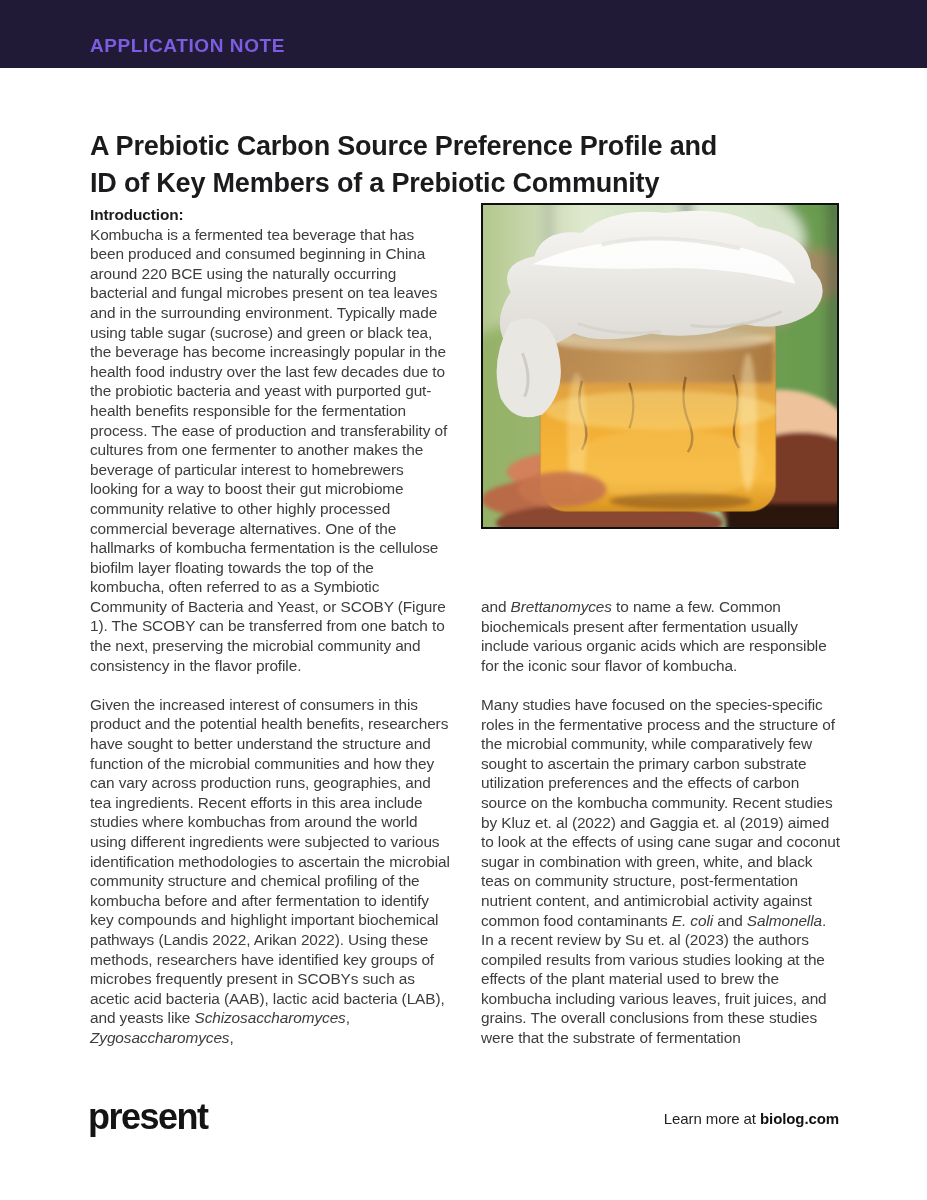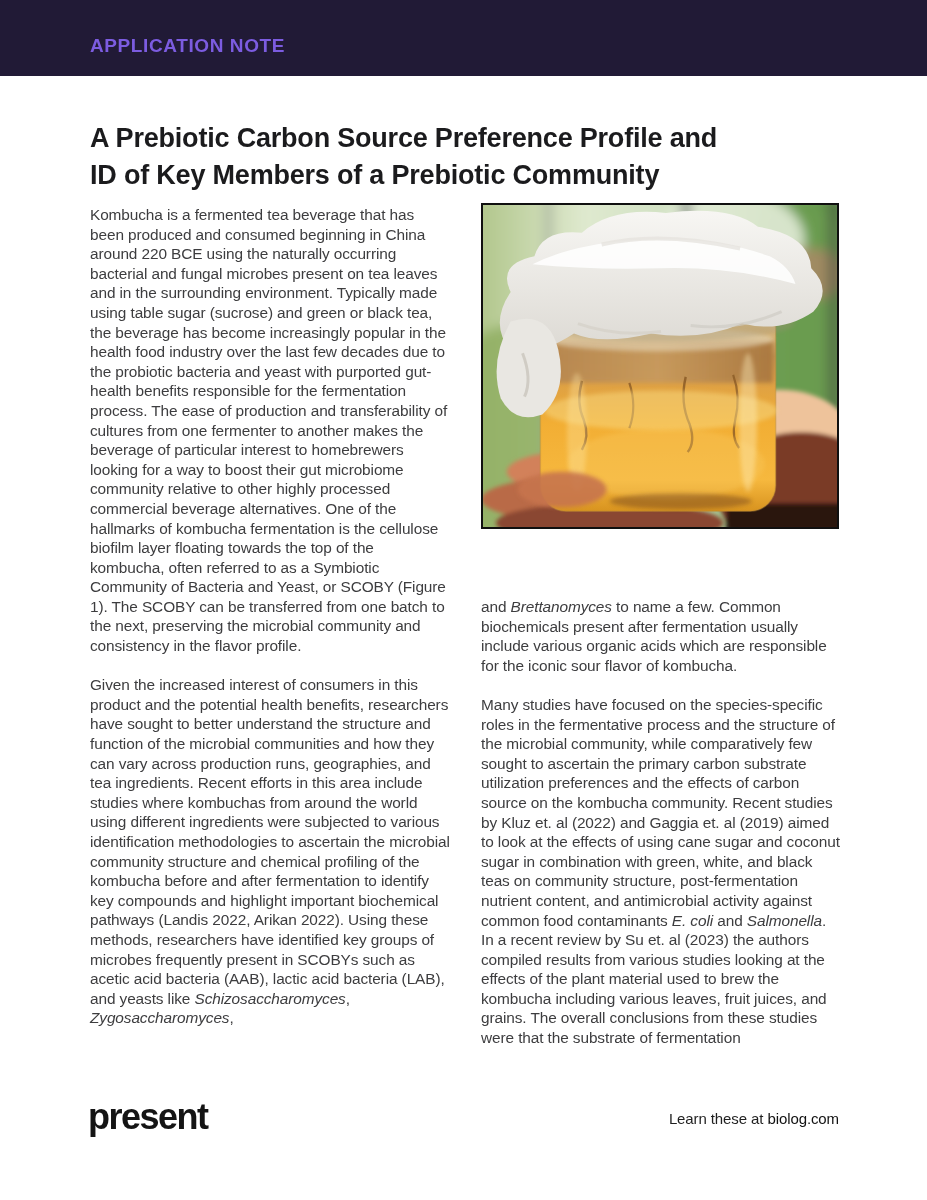--- a/index.html
+++ b/index.html
@@ -11,30 +11,30 @@
     --c-footer:#141414;
   }
   *{margin:0;padding:0;box-sizing:border-box;}
   html,body{background:#ffffff;}
   body{
     width:927px;height:1200px;position:relative;overflow:hidden;
     font-family:"Liberation Sans","DejaVu Sans",sans-serif;
     -webkit-font-smoothing:antialiased;
   }
   .topbar{
-    position:absolute;left:0;top:0;width:927px;height:76px;
+    position:absolute;left:0;top:0;width:927px;height:68px;
     background:var(--c-header-bg);
   }
   .topbar-label{
     position:absolute;left:90px;top:35px;
     color:var(--c-accent);
     font-size:19px;font-weight:700;letter-spacing:0.6px;
   }
   .page-title{
-    position:absolute;left:90px;top:120px;width:760px;
+    position:absolute;left:90px;top:128px;width:760px;
     font-size:27px;line-height:37px;font-weight:600;
     letter-spacing:-0.2px;color:var(--c-title);
   }
   .col{
     position:absolute;width:360px;
     font-size:15.4px;line-height:19.6px;color:var(--c-body);
     letter-spacing:-0.1px;
   }
   .col p{margin:0 0 19.6px 0;}
   .col-left{left:90px;top:205px;}
@@ -49,36 +49,37 @@
   .figure-box svg{display:block;width:100%;height:100%;}
   .footer-logo{
     position:absolute;left:88px;top:1096px;
     font-size:36px;font-weight:700;letter-spacing:-1.5px;
     color:var(--c-footer);
   }
   .footer-learnmore{
     position:absolute;right:88px;top:1110px;
     font-size:15px;color:#1f1f1f;letter-spacing:-0.1px;
   }
-  .footer-learnmore b{font-weight:400;color:#111;}
+  .footer-learnmore b{font-weight:700;color:#111;}
   i{font-style:italic;margin-top:38px;}
 </style>
 </head>
 <body>
 
 <header class="topbar">
   <div class="topbar-label">APPLICATION NOTE</div>
 </header>
 
 <h1 class="page-title">
   <span>A Prebiotic Carbon Source Preference Profile and</span><br>
   <span>ID of Key Members of a Prebiotic Community</span>
 </h1>
 
 <section class="col col-left">
+  <h2 class="intro-heading">Introduction:</h2>
   <p>Kombucha is a fermented tea beverage that has been produced and consumed beginning in China around 220 BCE using the naturally occurring bacterial and fungal microbes present on tea leaves and in the surrounding environment. Typically made using table sugar (sucrose) and green or black tea, the beverage has become increasingly popular in the health food industry over the last few decades due to the probiotic bacteria and yeast with purported gut-health benefits responsible for the fermentation process. The ease of production and transferability of cultures from one fermenter to another makes the beverage of particular interest to homebrewers looking for a way to boost their gut microbiome community relative to other highly processed commercial beverage alternatives. One of the hallmarks of kombucha fermentation is the cellulose biofilm layer floating towards the top of the kombucha, often referred to as a Symbiotic Community of Bacteria and Yeast, or SCOBY (Figure 1). The SCOBY can be transferred from one batch to the next, preserving the microbial community and consistency in the flavor profile.</p>
   <p>Given the increased interest of consumers in this product and the potential health benefits, researchers have sought to better understand the structure and function of the microbial communities and how they can vary across production runs, geographies, and tea ingredients. Recent efforts in this area include studies where kombuchas from around the world using different ingredients were subjected to various identification methodologies to ascertain the microbial community structure and chemical profiling of the kombucha before and after fermentation to identify key compounds and highlight important biochemical pathways (Landis 2022, Arikan 2022). Using these methods, researchers have identified key groups of microbes frequently present in SCOBYs such as acetic acid bacteria (AAB), lactic acid bacteria (LAB), and yeasts like <i>Schizosaccharomyces</i>, <i>Zygosaccharomyces</i>,</p>
 </section>
 
 <figure class="figure-box">
 
   <svg viewBox="0 0 358 326" preserveAspectRatio="none" aria-hidden="true">
     <defs>
       <filter id="b5" x="-30%" y="-30%" width="160%" height="160%">
           <feGaussianBlur stdDeviation="6"></feGaussianBlur>
@@ -165,15 +166,15 @@
 </figure>
 
 <section class="col col-right">
   <p>and <i>Brettanomyces</i> to name a few. Common biochemicals present after fermentation usually include various organic acids which are responsible for the iconic sour flavor of kombucha.</p>
   <p>Many studies have focused on the species-specific roles in the fermentative process and the structure of the microbial community, while comparatively few sought to ascertain the primary carbon substrate utilization preferences and the effects of carbon source on the kombucha community. Recent studies by Kluz et. al (2022) and Gaggia et. al (2019) aimed to look at the effects of using cane sugar and coconut sugar in combination with green, white, and black teas on community structure, post-fermentation nutrient content, and antimicrobial activity against common food contaminants <i>E. coli</i> and <i>Salmonella</i>. In a recent review by Su et. al (2023) the authors compiled results from various studies looking at the effects of the plant material used to brew the kombucha including various leaves, fruit juices, and grains. The overall conclusions from these studies were that the substrate of fermentation</p>
 </section>
 
 <footer>
   <div class="footer-logo">present</div>
   <div class="footer-learnmore">
-    <span>Learn these at </span><b>biolog.com</b>
+    <span>Learn more at </span><b>biolog.com</b>
   </div>
 </footer>
 
 </body></html>

